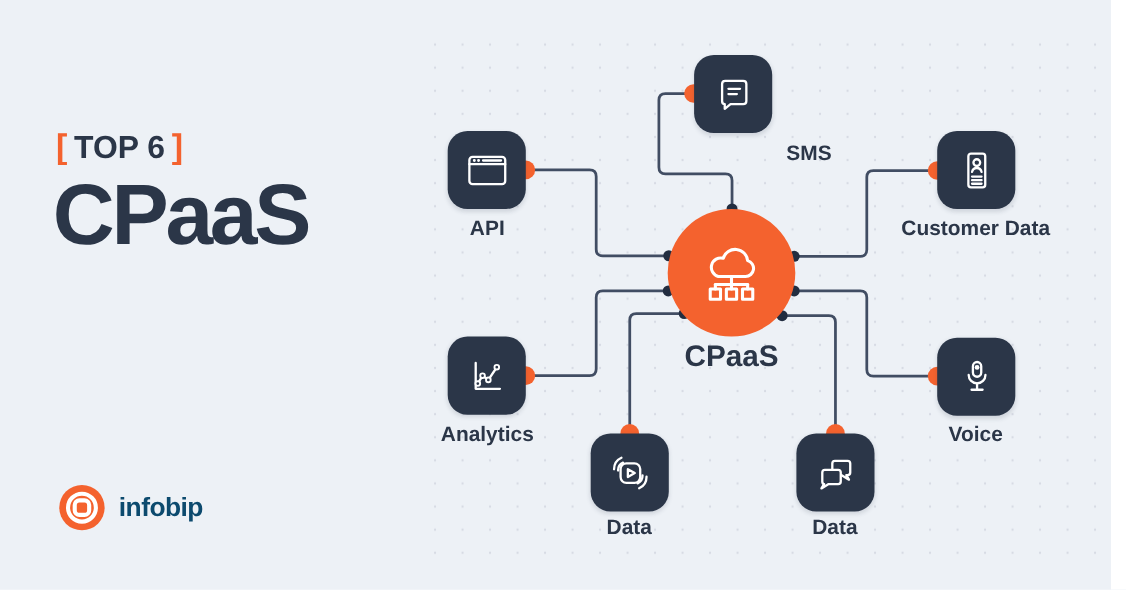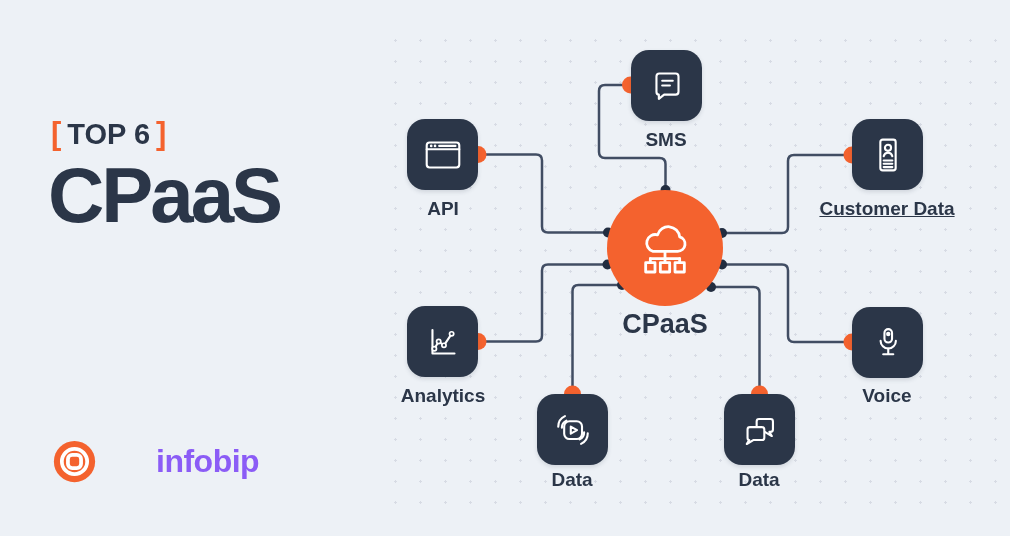--- a/index.html
+++ b/index.html
@@ -24,43 +24,43 @@
   .headline{
     position:absolute;left:48px;top:152px;
     font-size:78px;line-height:87px;font-weight:800;letter-spacing:-3px;
     color:#2B3648;
   }
   
   .brand{
     position:absolute;left:52px;top:439px;
     display:flex;align-items:center;gap:11px;
   }
-  .brand-name{font-size:32px;font-weight:800;letter-spacing:-0.5px;color:#8b5cf6;margin-left:48px;}
+  .brand-name{font-size:24px;font-weight:800;letter-spacing:-0.5px;color:#0c4a6e;}
   
   .lines{position:absolute;left:0;top:0;width:1024px;height:536px;pointer-events:none;}
   .hub{
     position:absolute;left:607px;top:190px;width:116px;height:116px;border-radius:50%;
     background:#F4622E;display:flex;align-items:center;justify-content:center;
   }
   .node{
     position:absolute;width:71px;height:71px;border-radius:18px;
     background:#2B3648;display:flex;align-items:center;justify-content:center;
     box-shadow:0 2px 4px rgba(43,54,72,0.15);
   }
   .node-label{
     position:absolute;width:180px;text-align:center;
     font-size:19px;font-weight:700;color:#2B3648;white-space:nowrap;
   }
   .hub-label{
     position:absolute;left:585px;top:309px;width:160px;text-align:center;
     font-size:27px;font-weight:800;color:#2B3648;
   }
   .pos-api{left:407px;top:119px;}          .lbl-api{left:353px;top:198px;}
-  .pos-sms{left:631px;top:50px;}           .lbl-sms{left:576px;top:129px;}
-  .pos-customer-data{left:852px;top:119px;}.lbl-customer-data{left:797px;top:198px;text-decoration:underline;}
+  .pos-sms{left:631px;top:50px;}           .lbl-sms{left:576px;top:129px;text-align:right;}
+  .pos-customer-data{left:852px;top:119px;}.lbl-customer-data{left:797px;top:198px;}
   .pos-analytics{left:407px;top:306px;}    .lbl-analytics{left:353px;top:385px;}
   .pos-video{left:537px;top:394px;}        .lbl-video{left:482px;top:469px;}
   .pos-chat{left:724px;top:394px;}         .lbl-chat{left:669px;top:469px;}
   .pos-voice{left:852px;top:307px;}        .lbl-voice{left:797px;top:385px;}
   .icon-svg{display:block;}
 </style>
 </head>
 <body>
 
 <div class="stage">

